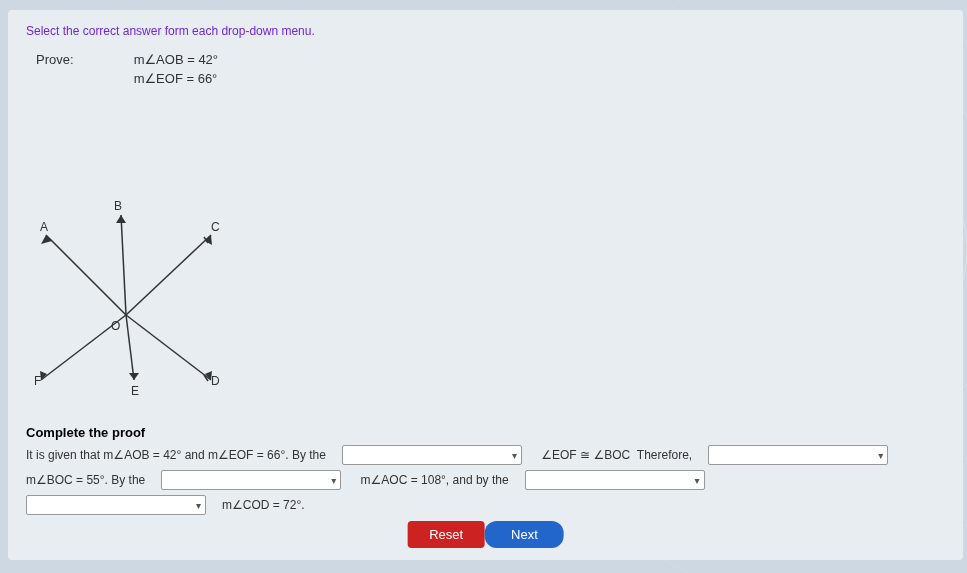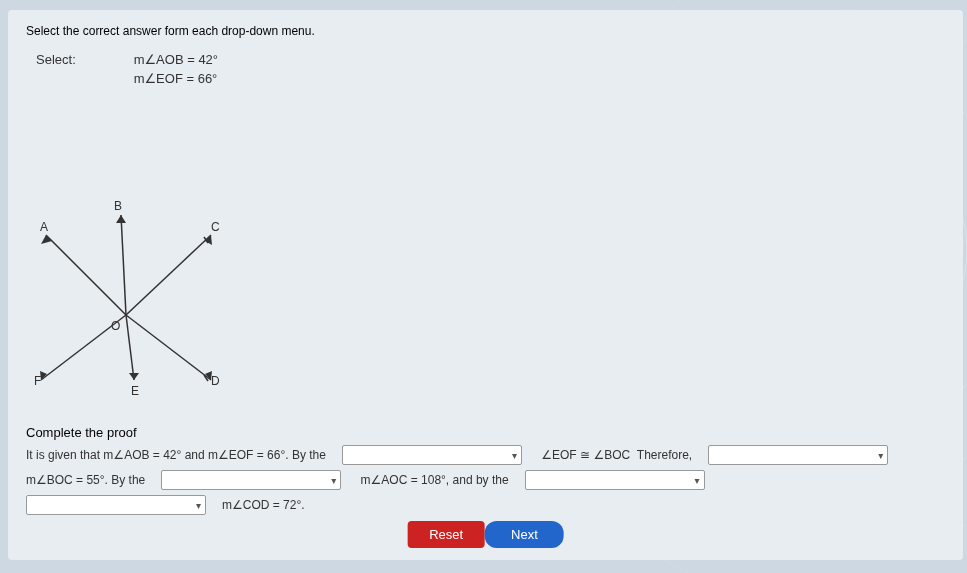--- a/index.html
+++ b/index.html
@@ -24,21 +24,21 @@
       top: 10px;
       left: 8px;
       width: 955px;
       background: #e8edf2;
       border-radius: 4px;
       padding: 14px 18px 60px 18px;
       min-height: 550px;
     }
     .instruction {
       font-size: 12px;
-      color: #000000;
+      color: #6d28d9;
       margin-bottom: 14px;
     }
     .given-section {
       margin-bottom: 10px;
       margin-left: 10px;
     }
     .given-label {
       font-size: 13px;
       color: #333;
       font-weight: normal;
@@ -149,21 +149,21 @@
     <circle cx="480" cy="250" r="180" fill="none" stroke="rgba(255,255,255,0.2)" stroke-width="1"></circle>
     <circle cx="480" cy="250" r="240" fill="none" stroke="rgba(255,255,255,0.15)" stroke-width="1"></circle>
     <circle cx="480" cy="250" r="300" fill="none" stroke="rgba(255,255,255,0.12)" stroke-width="1"></circle>
     <circle cx="480" cy="250" r="360" fill="none" stroke="rgba(255,255,255,0.1)" stroke-width="1"></circle>
   </svg>
 
   <div class="content-panel">
     <p class="instruction">Select the correct answer form each drop-down menu.</p>
 
     <div class="given-section">
-      <span class="given-label">Select:</span>
+      <span class="given-label">Prove:</span>
       <div class="given-equations">
         <div class="equation-line">m∠AOB = 42°</div>
         <div class="equation-line">m∠EOF = 66°</div>
       </div>
     </div>
 
 
     <div class="diagram-area">
       <svg width="240" height="220" class="diagram-svg">
 
@@ -198,21 +198,21 @@
         <polygon points="108,195 103,188 113,188" fill="#333"></polygon>
 
         <polygon points="15,195 21,189 14,186" fill="#333"></polygon>
 
         <line x1="178" y1="52" x2="182" y2="58" stroke="#333" stroke-width="1.5"></line>
 
         <line x1="178" y1="190" x2="182" y2="196" stroke="#333" stroke-width="1.5"></line>
       </svg>
     </div>
 
-    <div style="position:absolute; left:18px; top:415px;">
+    <div style="position:absolute; left:18px; top:415px;font-weight:bold;">
       <span>Complete the proof</span>
     </div>
 
     <div style="position:absolute; left:18px; top:435px; width:935px;">
 
       <div class="proof-line">
         <span>It is given that m∠AOB = 42° and m∠EOF = 66°. By the</span>
         <div class="proof-dropdown proof-dropdown-wide">
           <span></span>
           <span class="chevron">▾</span>

